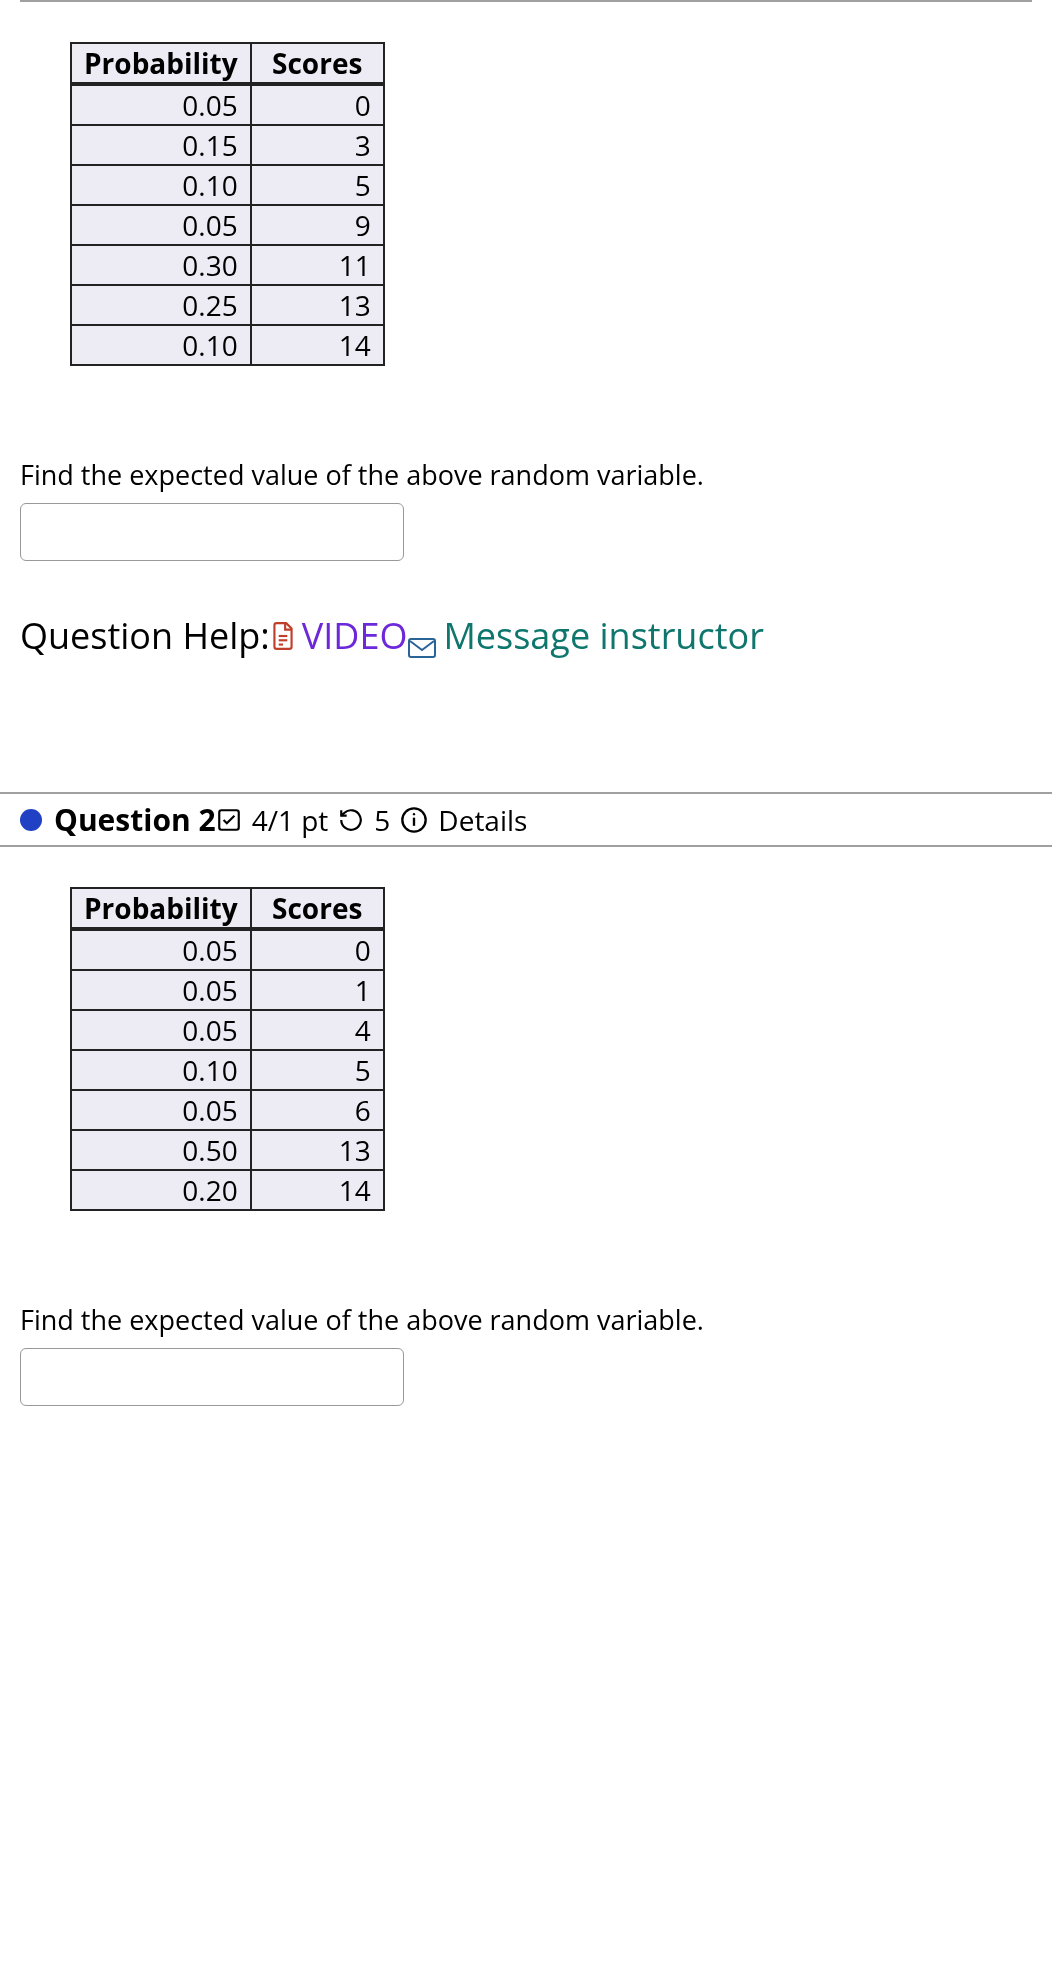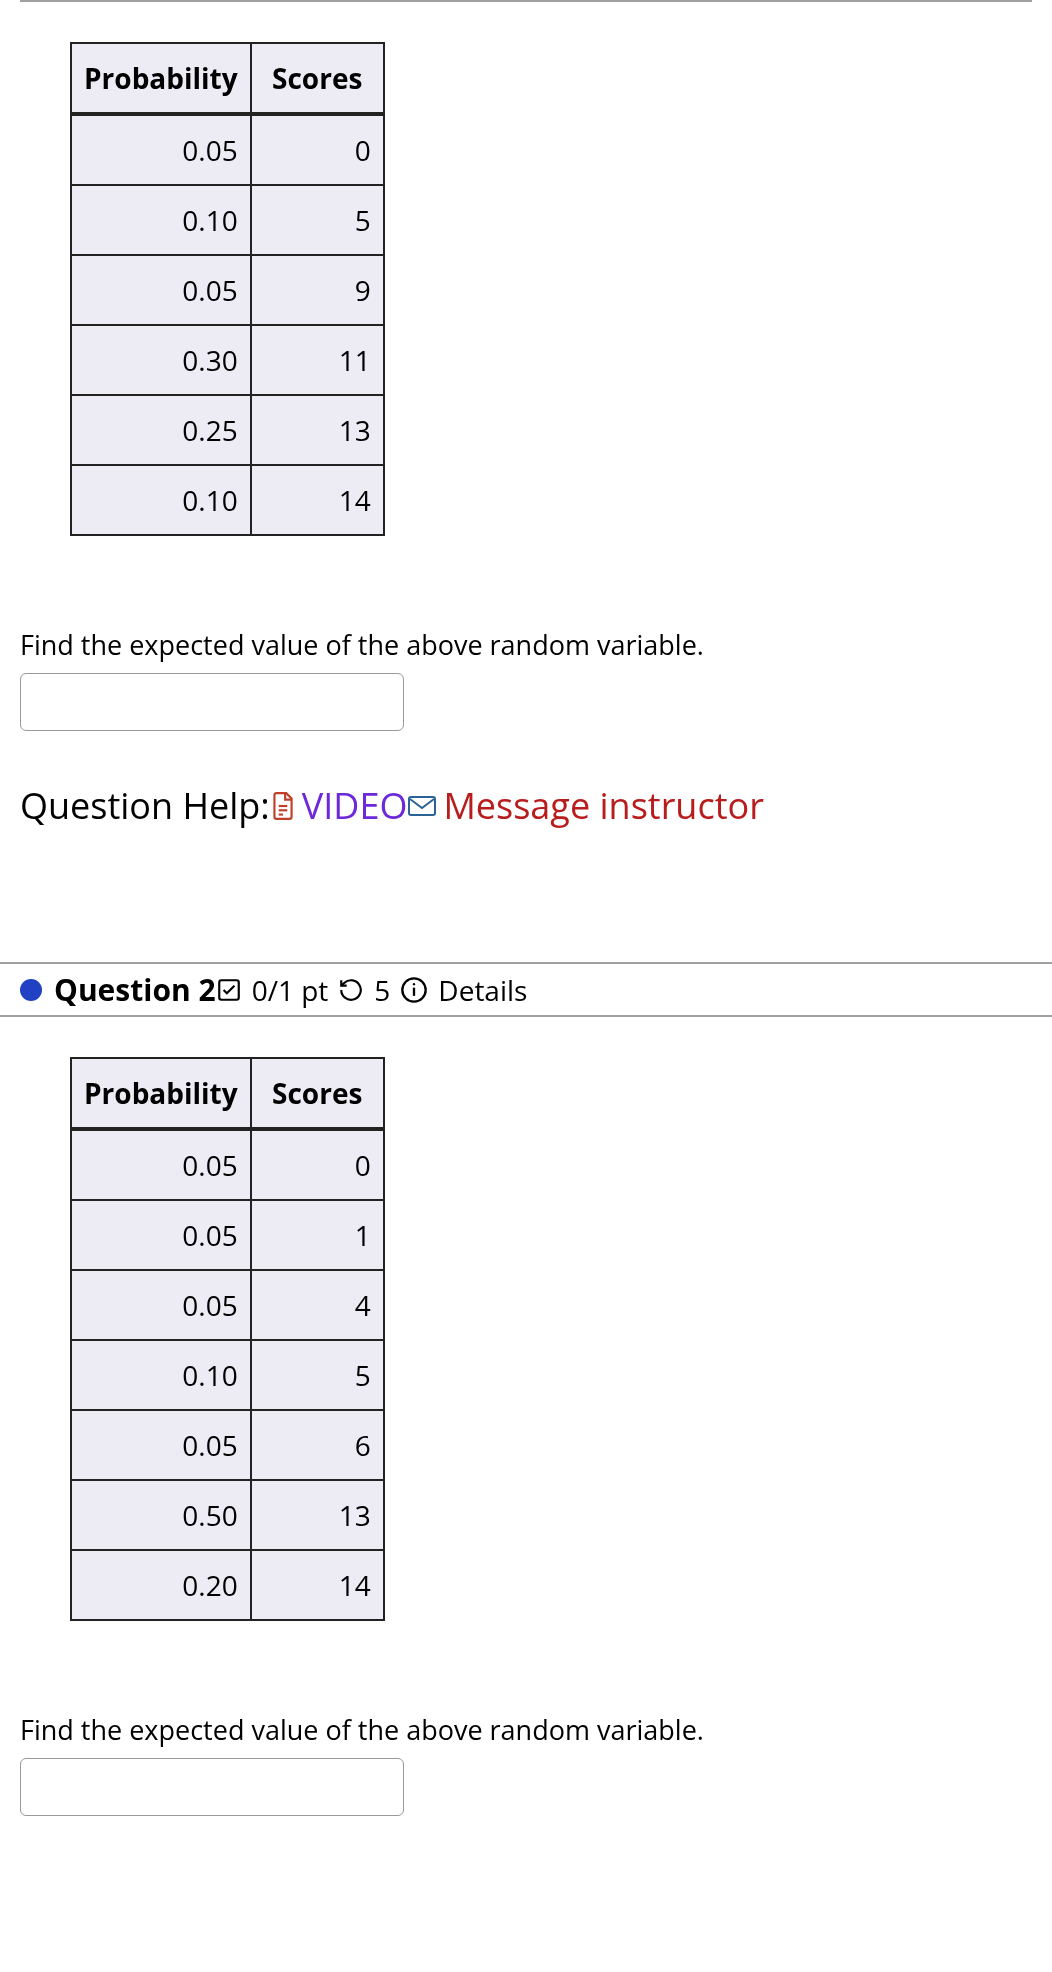--- a/index.html
+++ b/index.html
@@ -21,21 +21,21 @@
   .question-body {
     padding: 40px 20px 40px 20px;
   }
   .data-table {
     border-collapse: collapse;
     margin-left: 50px;
     margin-bottom: 90px;
   }
   .data-table th, .data-table td {
     border: 2px solid #222;
-    padding: 15px 12px;
+    padding: 0 12px;
     text-align: right;
     background: #edecf5;
     font-size: 28px;
     min-width: 110px;
   }
   .data-table th {
     text-align: center;
     font-weight: 700;
   }
   .data-table thead tr th {
@@ -65,24 +65,24 @@
   }
   .help-label { color: #000; }
   .help-link {
     color: #6d28d9;
     text-decoration: none;
     display: inline-flex;
     align-items: center;
     gap: 6px;
   }
   .help-link-blue {
-    color: #b91c1c;
+    color: #0f766e;
     text-decoration: none;
     display: inline-flex;
-    align-items: center;
+    align-items: flex-end;
     gap: 6px;
   }
   .submit-btn {
     background: linear-gradient(#e43a2a, #d2231a);
     color: #fff;
     border: 1px solid #a21c15;
     padding: 16px 26px;
     font-size: 28px;
     border-radius: 6px;
     cursor: pointer;
@@ -133,20 +133,24 @@
     <thead>
       <tr>
         <th class="prob-col">Probability</th>
         <th class="score-col">Scores</th>
       </tr>
     </thead>
     <tbody>
       <tr>
           <td>0.05</td>
           <td>0</td>
+        </tr>
+      <tr>
+          <td>0.15</td>
+          <td>3</td>
         </tr>
       <tr>
           <td>0.10</td>
           <td>5</td>
         </tr>
       <tr>
           <td>0.05</td>
           <td>9</td>
         </tr>
       <tr>
@@ -199,21 +203,21 @@
     <span class="status-dot"></span>
     <span>Question 2</span>
   </div>
   <div class="qh-right">
     <span class="ico">
       <svg width="26" height="26" viewBox="0 0 24 24" fill="none" stroke="#000" stroke-width="2">
         <rect x="3" y="3" width="18" height="18" rx="2"></rect>
         <path d="M7 12l3 3 7-7"></path>
       </svg>
     </span>
-    <span class="pt">0/1 pt</span>
+    <span class="pt">4/1 pt</span>
     <span class="ico">
       <svg width="26" height="26" viewBox="0 0 24 24" fill="none" stroke="#000" stroke-width="2">
         <path d="M3 12a9 9 0 1 0 3-6.7L3 8"></path>
         <path d="M3 3v5h5"></path>
       </svg>
     </span>
     <span class="pt">5</span>
     <span class="ico">
       <svg width="28" height="28" viewBox="0 0 24 24" fill="none" stroke="#000" stroke-width="2">
         <circle cx="12" cy="12" r="10"></circle>

